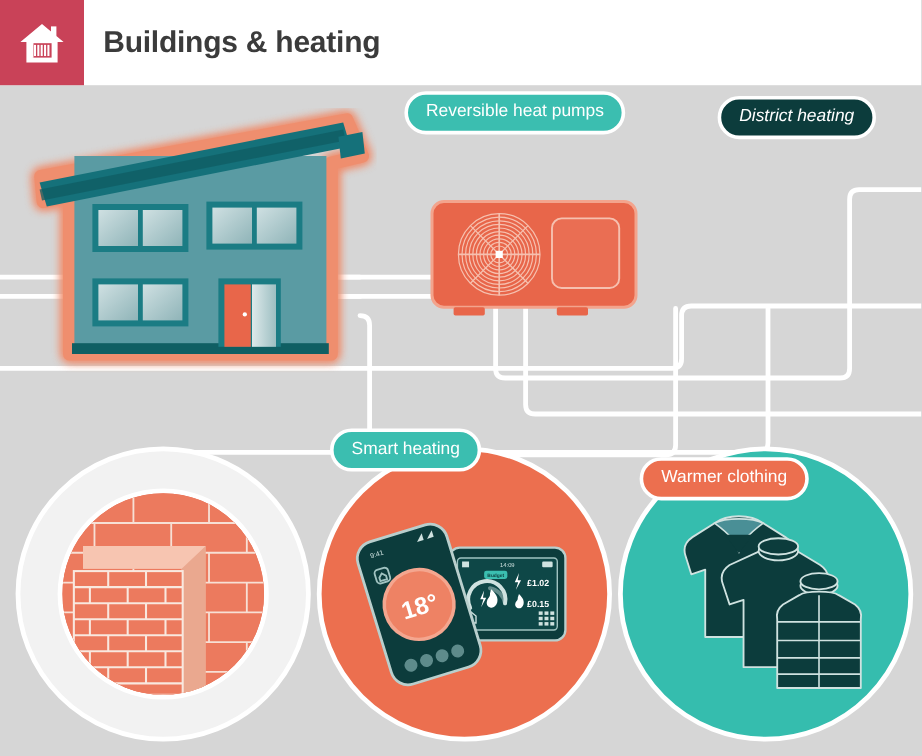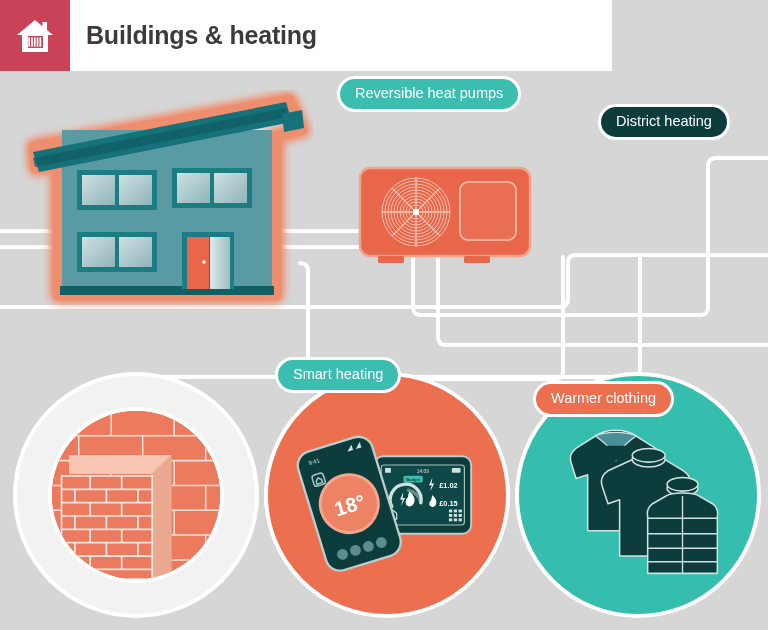--- a/index.html
+++ b/index.html
@@ -7,21 +7,21 @@
   body{
     width:768px;height:630px;overflow:hidden;
     background:#d6d6d6;
     font-family:"Liberation Sans", sans-serif;
     -webkit-font-smoothing:antialiased;
   }
   .canvas{position:relative;width:768px;height:630px;overflow:hidden;background:#d6d6d6;}
 
   
   .header{
-    position:absolute;left:0;top:0;width:612px;height:71px;
+    position:absolute;left:0;top:0;width:768px;height:71px;
     background:#ffffff;z-index:40;
   }
   .header-icon-box{
     position:absolute;left:0;top:0;width:70px;height:71px;
     background:#c94258;display:flex;align-items:center;justify-content:center;
   }
   .header-title{
     position:absolute;left:86px;top:0;height:71px;
     display:flex;align-items:center;
     font-size:25px;font-weight:bold;color:#3b3b3b;letter-spacing:-0.2px;
@@ -48,21 +48,21 @@
     padding:7px 15px 8px 15px;
     white-space:nowrap;
     box-sizing:border-box;
   }
   .pill-teal{background:#3bbeb0;}
   .pill-dark{background:#0c3c3c;}
   .pill-darkteal{background:#11807e;}
   .pill-orange{background:#ec6f4f;}
 
   #pill-heatpumps{left:337px;top:76px;}
-  #pill-district{left:598px;top:104px;}
+  #pill-district{left:598px;top:80px;font-style:italic;}
   #pill-retrofit{left:22px;top:357px;}
   #pill-smart{left:275px;top:357px;text-align:center;}
   #pill-warmer{left:533px;top:357px;margin-top:24px;}
 
   
   .circle{
     position:absolute;z-index:14;border-radius:50%;
     border:4px solid #ffffff;box-sizing:border-box;overflow:hidden;
   }
   #circle-retrofit{left:13px;top:372px;width:246px;height:246px;background:#f2f2f2;}

